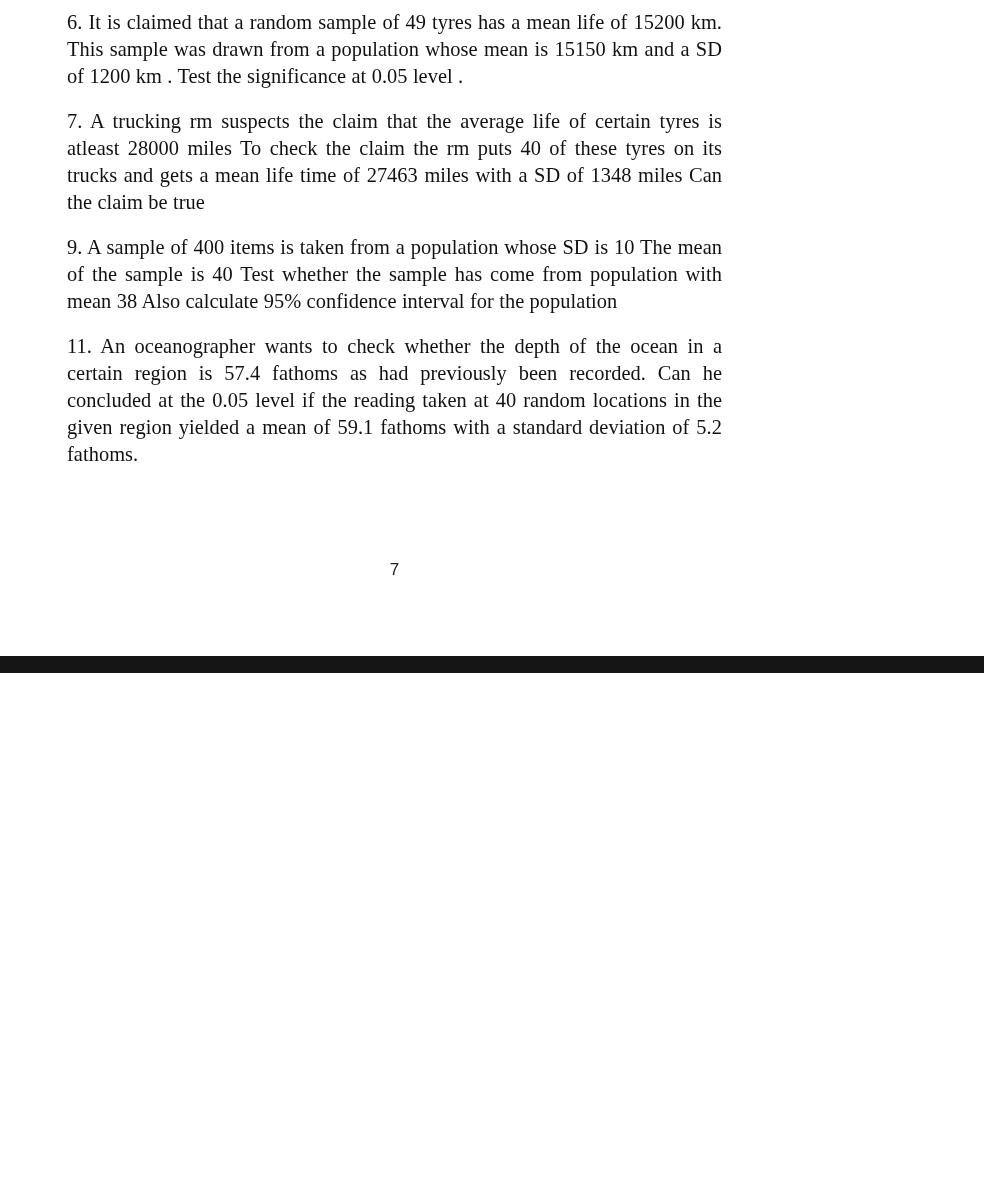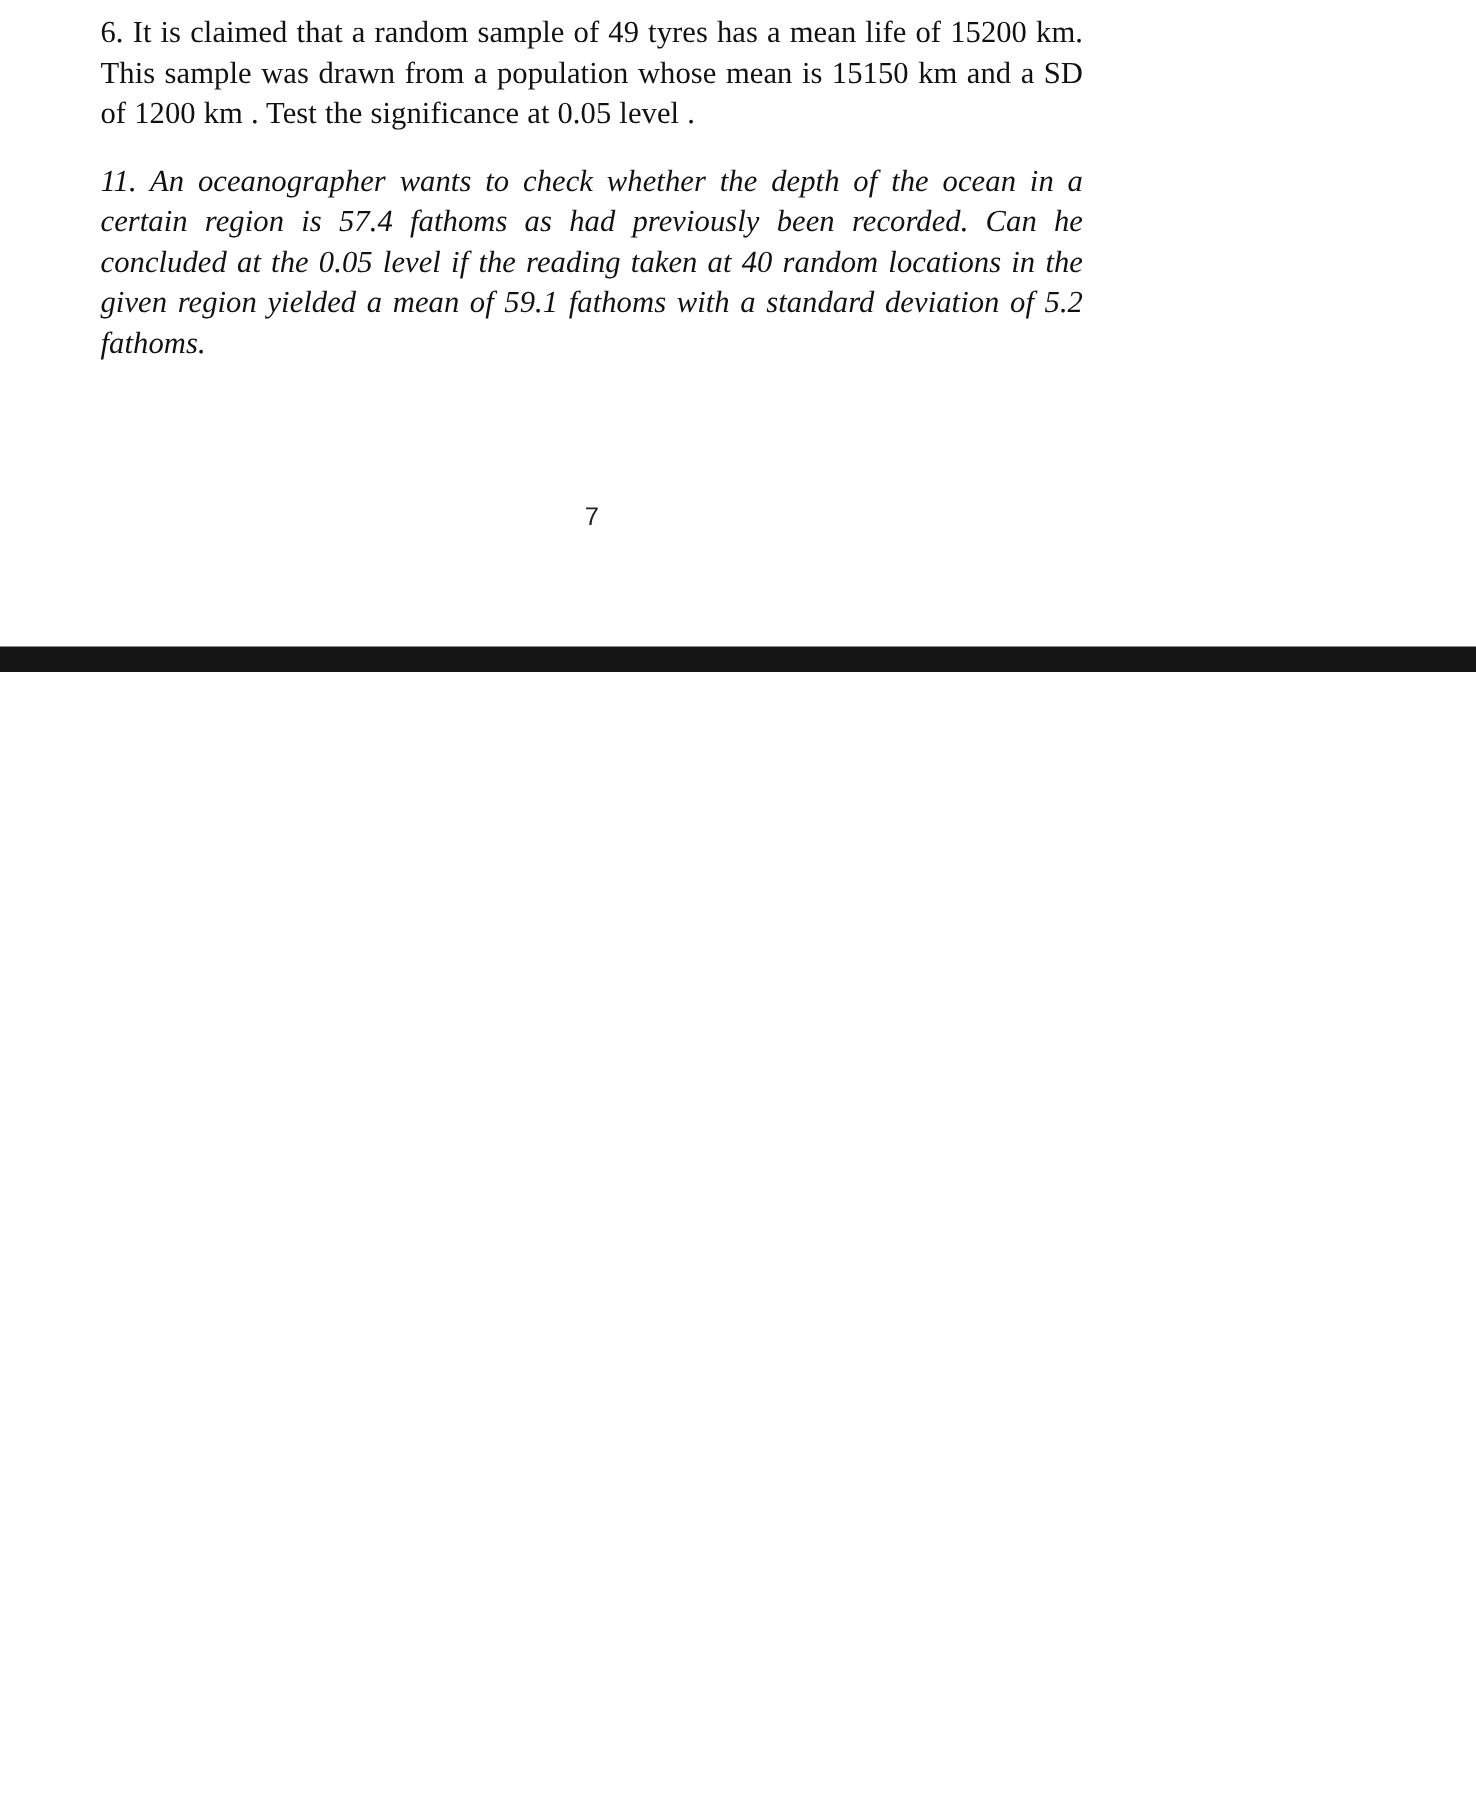--- a/index.html
+++ b/index.html
@@ -33,21 +33,20 @@
     line-height: 27px;
     text-align: justify;
     text-justify: inter-word;
     margin: 0 0 18px 0;
     letter-spacing: 0.05px;
     word-spacing: 0.2px;
     hyphens: none;
   }
   .question:last-child {
     margin-bottom: 0;
-    font-style: italic;
   }
   .page-number-wrap {
     text-align: center;
   }
   .page-number {
     display: inline-block;
     font-size: 17px;
     line-height: 20px;
     font-family: "Liberation Sans", "DejaVu Sans", sans-serif;
     color: #222222;
@@ -69,20 +68,22 @@
   .spacer-after-bar {
     height: 134px;
   }
 </style>
 </head>
 <body>
 
 <div class="page page-top">
   <div class="qlist">
     <p class="question">6. It is claimed that a random sample of 49 tyres has a mean life of 15200 km. This sample was drawn from a population whose mean is 15150 km and a SD of 1200 km . Test the significance at 0.05 level .</p>
+    <p class="question">7. A trucking rm suspects the claim that the average life of certain tyres is atleast 28000 miles To check the claim the rm puts 40 of these tyres on its trucks and gets a mean life time of 27463 miles with a SD of 1348 miles Can the claim be true</p>
+    <p class="question">9. A sample of 400 items is taken from a population whose SD is 10 The mean of the sample is 40 Test whether the sample has come from population with mean 38 Also calculate 95% confidence interval for the population</p>
     <p class="question">11. An oceanographer wants to check whether the depth of the ocean in a certain region is 57.4 fathoms as had previously been recorded. Can he concluded at the 0.05 level if the reading taken at 40 random locations in the given region yielded a mean of 59.1 fathoms with a standard deviation of 5.2 fathoms.</p>
   </div>
 
   <div class="spacer-before-page-number"></div>
 
   <div class="page-number-wrap">
     <span class="page-number">7</span>
   </div>
 </div>
 

